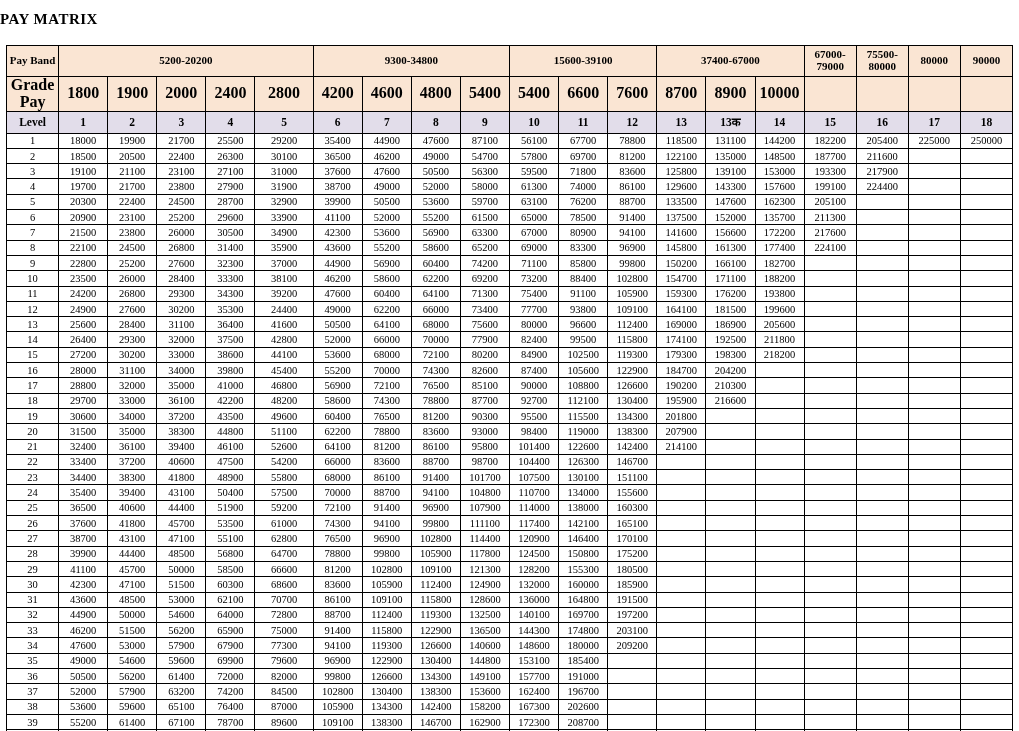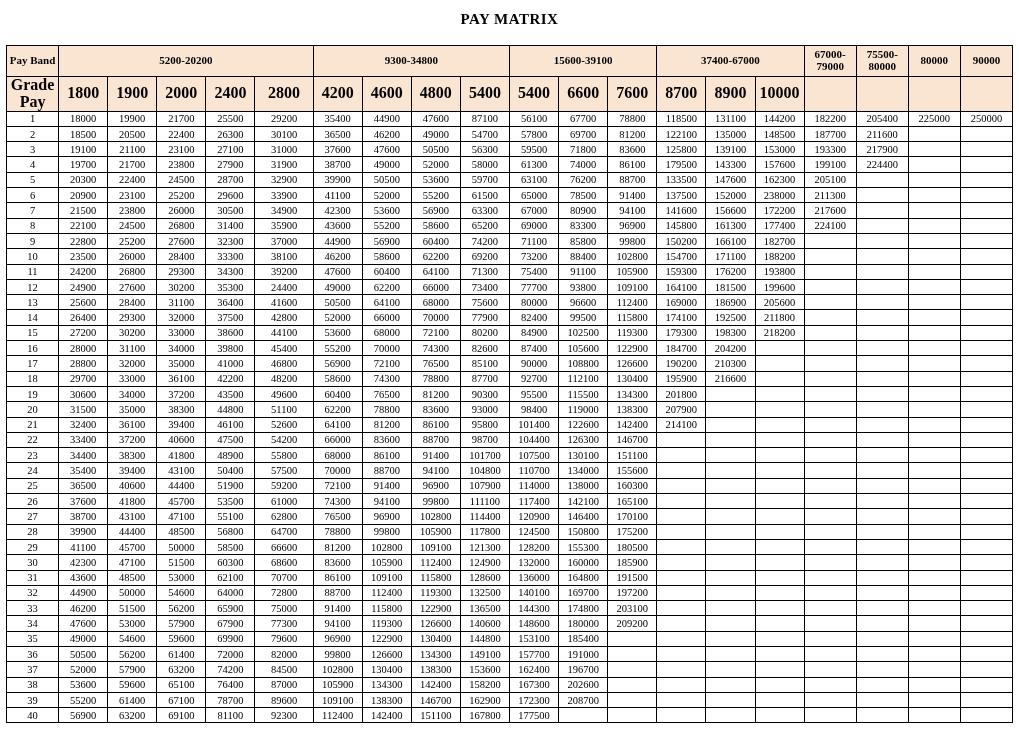--- a/index.html
+++ b/index.html
@@ -8,21 +8,21 @@
     background: #ffffff;
   }
   body {
     width: 1019px;
     height: 731px;
     font-family: "Liberation Serif", "DejaVu Serif", serif;
     color: #000000;
     overflow: hidden;
   }
   #page-title {
-    text-align: center;
+    text-align: left;
     font-family: "Liberation Serif", "DejaVu Serif", serif;
     font-weight: bold;
     font-size: 15px;
     letter-spacing: 0.5px;
     margin: 0;
     padding-top: 9px;
     height: 20px;
     line-height: 20px;
   }
   .table-wrap {
@@ -159,20 +159,42 @@
           <th>6600</th>
           <th>7600</th>
           <th>8700</th>
           <th>8900</th>
           <th>10000</th>
           <th></th>
           <th></th>
           <th></th>
           <th></th>
         </tr>
+      <tr class="row-level" id="row-level">
+        <th class="stub">Level</th>
+      <th>1</th>
+          <th>2</th>
+          <th>3</th>
+          <th>4</th>
+          <th>5</th>
+          <th>6</th>
+          <th>7</th>
+          <th>8</th>
+          <th>9</th>
+          <th>10</th>
+          <th>11</th>
+          <th>12</th>
+          <th>13</th>
+          <th>13क</th>
+          <th>14</th>
+          <th>15</th>
+          <th>16</th>
+          <th>17</th>
+          <th>18</th>
+        </tr>
     </thead>
     <tbody id="table-body">
         <tr>
           <td class="rowhead">1</td>
           <td>18000</td>
           <td>19900</td>
           <td>21700</td>
           <td>25500</td>
           <td>29200</td>
           <td>35400</td>
@@ -241,21 +263,21 @@
           <td>23800</td>
           <td>27900</td>
           <td>31900</td>
           <td>38700</td>
           <td>49000</td>
           <td>52000</td>
           <td>58000</td>
           <td>61300</td>
           <td>74000</td>
           <td>86100</td>
-          <td>179500</td>
+          <td>129600</td>
           <td>143300</td>
           <td>157600</td>
           <td>199100</td>
           <td>224400</td>
           <td class="empty"></td>
           <td class="empty"></td>
         </tr>
         <tr>
           <td class="rowhead">5</td>
           <td>20300</td>
@@ -287,21 +309,21 @@
           <td>33900</td>
           <td>41100</td>
           <td>52000</td>
           <td>55200</td>
           <td>61500</td>
           <td>65000</td>
           <td>78500</td>
           <td>91400</td>
           <td>137500</td>
           <td>152000</td>
-          <td>238000</td>
+          <td>135700</td>
           <td>211300</td>
           <td class="empty"></td>
           <td class="empty"></td>
           <td class="empty"></td>
         </tr>
         <tr>
           <td class="rowhead">7</td>
           <td>21500</td>
           <td>23800</td>
           <td>26000</td>

